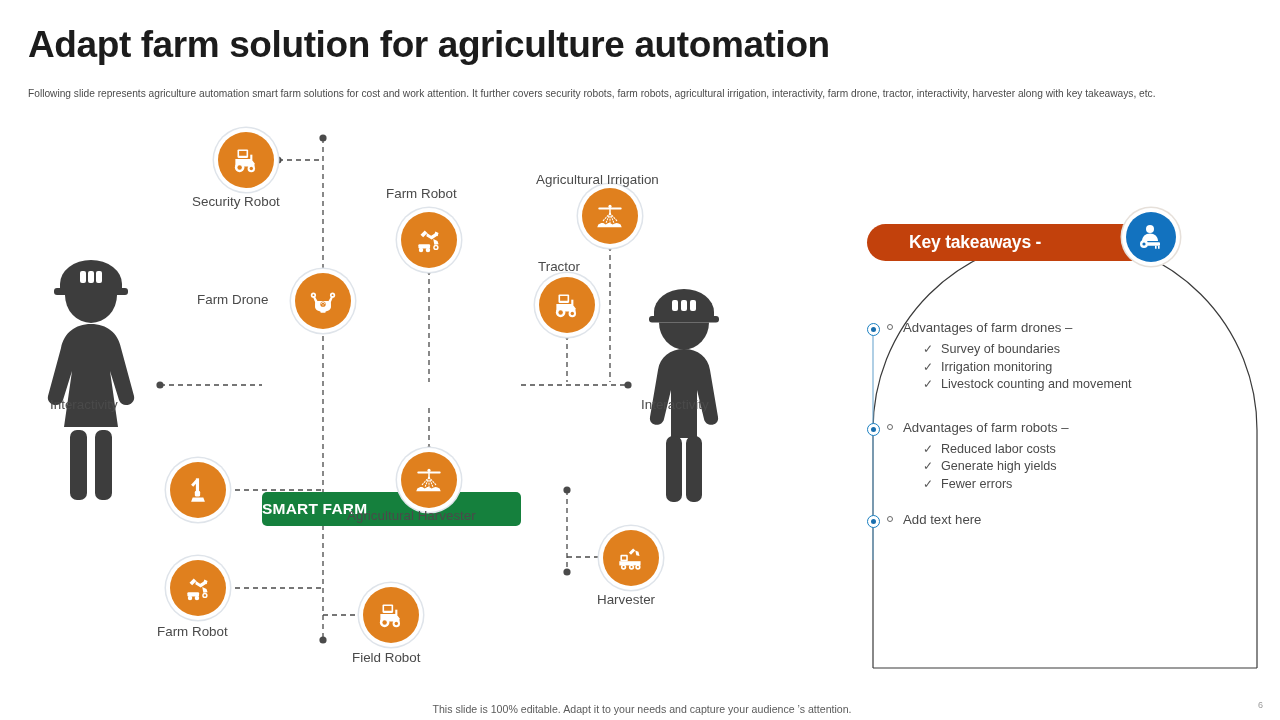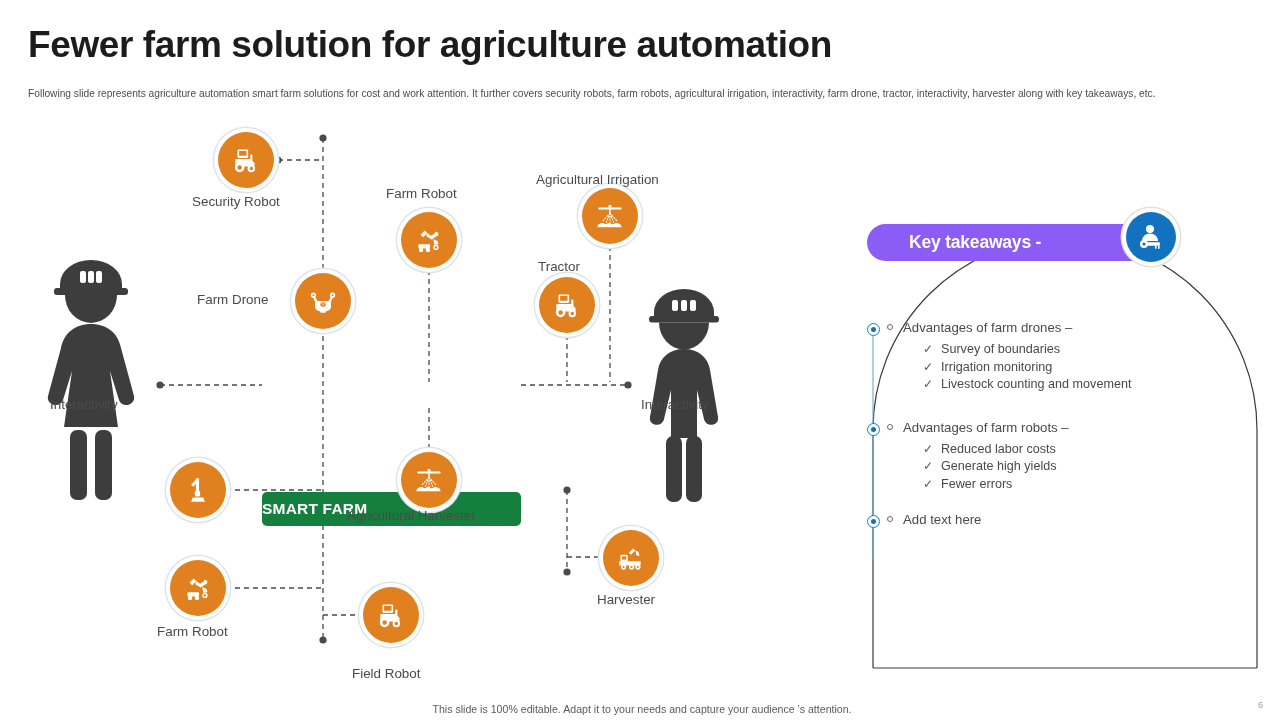--- a/index.html
+++ b/index.html
@@ -44,21 +44,21 @@
 
   .person{position:absolute;}
   .person svg{display:block;}
 
   
   .kt{position:absolute;left:855px;top:180px;width:420px;height:490px;}
   .arch{position:absolute;left:0;top:0;width:420px;height:490px;}
 
   .kt-bar{
     position:absolute;left:12px;top:44px;width:307px;height:37px;
-    background:#8b5cf6;border-radius:19px;
+    background:#c2410c;border-radius:19px;
     display:flex;align-items:center;
   }
   .kt-bar span{
     margin-left:42px;color:#ffffff;font-size:17.5px;font-weight:bold;
     letter-spacing:-0.2px;
   }
   .kt-badge{
     position:absolute;left:271px;top:32px;width:50px;height:50px;border-radius:50%;
     background:#1272bf;box-shadow:0 0 0 4px #ffffff,0 0 0 5.5px #e6e0da;
     display:flex;align-items:center;justify-content:center;
@@ -98,21 +98,21 @@
   }
   .pageno{
     position:absolute;right:17px;top:700px;font-size:9px;color:#9a9a9a;
   }
 </style>
 </head>
 <body>
 
 <div class="slide">
 
-  <div class="title">Fewer farm solution for agriculture automation</div>
+  <div class="title">Adapt farm solution for agriculture automation</div>
   <div class="subtitle">Following slide represents agriculture automation smart farm solutions for cost and work attention.  It further covers security robots, farm robots, agricultural irrigation, interactivity,  farm drone, tractor,  interactivity,  harvester along with key takeaways, etc.</div>
 
   <div class="diagram">
 
     <svg class="svg-lines" viewBox="0 0 860 560">
       <g stroke="#4a4a4a" stroke-width="1.3" fill="none" stroke-dasharray="5,4">
 
         <path d="M323 18 L323 520"></path>
 
         <path d="M278 40 L323 40"></path>
@@ -302,21 +302,21 @@
           <rect x="19" y="15" width="14" height="9" fill="#e0801e"></rect>
           <path d="M12 30h30l6 8v6H12z"></path>
           <rect x="40" y="22" width="4" height="10"></rect>
           <circle cx="20" cy="46" r="9"></circle>
             <circle cx="20" cy="46" r="4.2" fill="#e0801e"></circle>
           <circle cx="42" cy="48" r="7"></circle>
             <circle cx="42" cy="48" r="3.2" fill="#e0801e"></circle>
         </g>
       </svg>
     </div>
-    <div class="lbl" style="left:352px;top:530px;margin-top:16px;">Field Robot</div>
+    <div class="lbl" style="left:352px;top:530px;">Field Robot</div>
 
     <div class="node" style="left:603px;top:410px;">
       <svg viewBox="0 0 64 64">
         <g fill="#ffffff">
           <path d="M36 14l4 4-8 8-4-4z"></path>
           <path d="M40 18l6 2 2 8-6-1z"></path>
           <rect x="12" y="26" width="14" height="12" rx="2"></rect>
           <rect x="15" y="29" width="8" height="6" fill="#e0801e"></rect>
           <path d="M10 38h40v8H10z"></path>
           <circle cx="18" cy="49" r="5"></circle>

